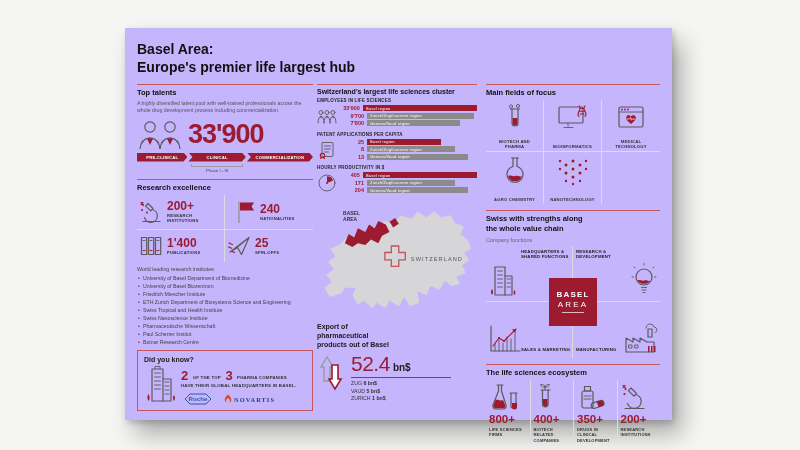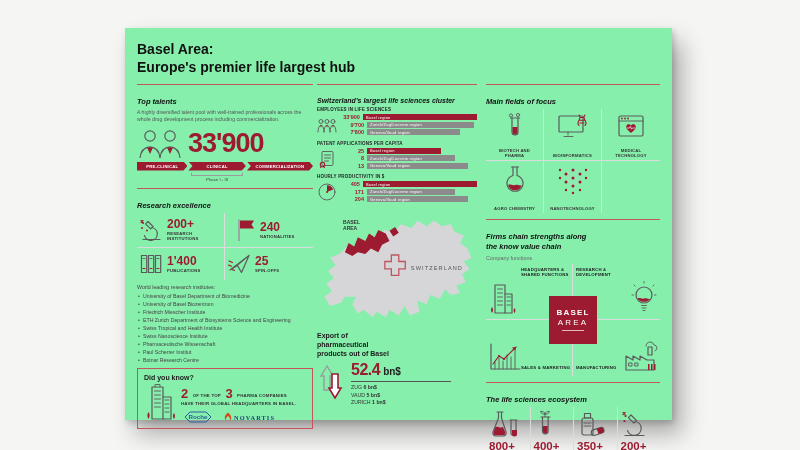--- a/index.html
+++ b/index.html
@@ -3,28 +3,28 @@
 <meta charset="utf-8">
 <style>
   :root{
     --red:#9c1b31; --red-line:#c4575e; --gray-bar:#8b8b8b;
     --ink:#1c1c1c; --muted:#555; --div:#dcdcdc;
   }
   *{margin:0;padding:0;box-sizing:border-box;}
   html,body{width:800px;height:450px;overflow:hidden;}
   body{background:#f5f5f4;font-family:"Liberation Sans",sans-serif;color:var(--ink);}
   .stage{position:relative;width:800px;height:450px;}
-  .card{position:absolute;left:125px;top:28px;width:547px;height:392px;background:#86efac;
+  .card{position:absolute;left:125px;top:28px;width:547px;height:392px;background:#c4b5fd;
         box-shadow:10px 14px 22px rgba(0,0,0,.30), 2px 3px 6px rgba(0,0,0,.18);}
   .title{position:absolute;left:12px;top:12px;font-size:14px;font-weight:bold;line-height:1.32;color:#111;}
   .col{position:absolute;top:56px;}
   .col1{left:12px;width:176px;}
   .col2{left:192px;width:160px;}
   .col3{left:361px;width:174px;}
-  .sec-head{border-top:1px solid var(--red-line);padding-top:12px;font-weight:bold;font-size:7.5px;margin-bottom:3px;color:#111;font-style:italic;}
+  .sec-head{border-top:1px solid var(--red-line);padding-top:3px;font-weight:bold;font-size:7.5px;margin-bottom:3px;color:#111;}
   .nowrap{white-space:nowrap;font-size:7px;}
   .mt{margin-top:6px;}
   .desc{font-size:5.2px;line-height:1.4;color:#555;}
   
   .talent-row{display:flex;align-items:center;gap:5px;margin:4px 0 3px;}
   .big-num{font-size:27px;font-weight:800;color:var(--red);letter-spacing:-1px;}
   .phase-bar{display:flex;gap:1px;height:9px;}
   .phase{background:var(--red);color:#fff;font-size:4.2px;font-weight:bold;display:flex;align-items:center;justify-content:center;letter-spacing:.2px;}
   .p0{width:29%;clip-path:polygon(0 0,calc(100% - 4px) 0,100% 50%,calc(100% - 4px) 100%,0 100%);}
   .p1{width:33%;clip-path:polygon(0 0,calc(100% - 4px) 0,100% 50%,calc(100% - 4px) 100%,0 100%,4px 50%);}
@@ -61,21 +61,21 @@
   .brow{display:flex;align-items:center;gap:3px;margin-bottom:1.5px;}
   .bval{width:24px;text-align:right;font-size:5.5px;font-weight:800;color:var(--red);}
   .bar{height:6px;display:flex;align-items:center;padding-left:3px;color:#fff;font-size:4px;letter-spacing:.2px;white-space:nowrap;overflow:hidden;}
   .bar.red{background:var(--red);}
   .bar.gray{background:var(--gray-bar);}
   
   .exp{margin-top:4px;}
   .exp-head span{display:block;font-size:7px;font-weight:bold;line-height:1.3;}
   .exp-row{display:flex;gap:6px;margin-top:4px;align-items:flex-start;}
   .exp-num-row{display:flex;align-items:baseline;gap:3px;}
-  .exp-num{font-size:16px;font-weight:700;color:var(--red);letter-spacing:-.5px;line-height:1;}
+  .exp-num{font-size:21px;font-weight:400;color:var(--red);letter-spacing:-.5px;line-height:1;}
   .exp-unit{font-size:10px;font-weight:800;color:#222;}
   .exp-sep{border-top:1px solid #555;margin:3px 0 2px;width:100px;}
   .exp-item{font-size:5.2px;color:#333;line-height:1.5;}
   .exp-item b{font-weight:800;}
   
   .fields{display:grid;grid-template-columns:1fr 1fr 1fr;}
   .f-cell{height:52px;padding:4px 3px 2px;display:flex;flex-direction:column;align-items:center;}
   .f-cell:nth-child(1),.f-cell:nth-child(2){border-right:1px solid var(--div);}
   .f-cell:nth-child(1),.f-cell:nth-child(2),.f-cell:nth-child(3){border-bottom:1px solid var(--div);}
   .f-cell:nth-child(4),.f-cell:nth-child(5){border-right:1px solid var(--div);}
@@ -451,22 +451,22 @@
               <circle cx="3" cy="5" r="1.2"></circle>
                 <circle cx="29" cy="5" r="1.2"></circle>
             </g>
           </svg>
           <div class="f-label">NANOTECHNOLOGY</div>
         </div>
         <div class="f-cell"></div>
       </div>
 
       <div class="sec-head mt" style="line-height:1.3;">
-        <div>Firms chain strengths along</div>
-        <div>the know value chain</div>
+        <div>Swiss with strengths along</div>
+        <div>the whole value chain</div>
       </div>
       <div class="vc-sub">Company functions</div>
 
       <div class="vc">
         <div class="vc-grid">
           <div class="vc-cell vc1">
             <div class="vc-label">HEADQUARTERS &amp; SHARED FUNCTIONS</div>
             <svg class="vc-ico" width="30" height="34" viewBox="0 0 30 34">
               <rect class="stroke" x="7" y="3" width="10" height="28"></rect>
               <path class="stroke" d="M17,12 h7 v19 h-7"></path>

